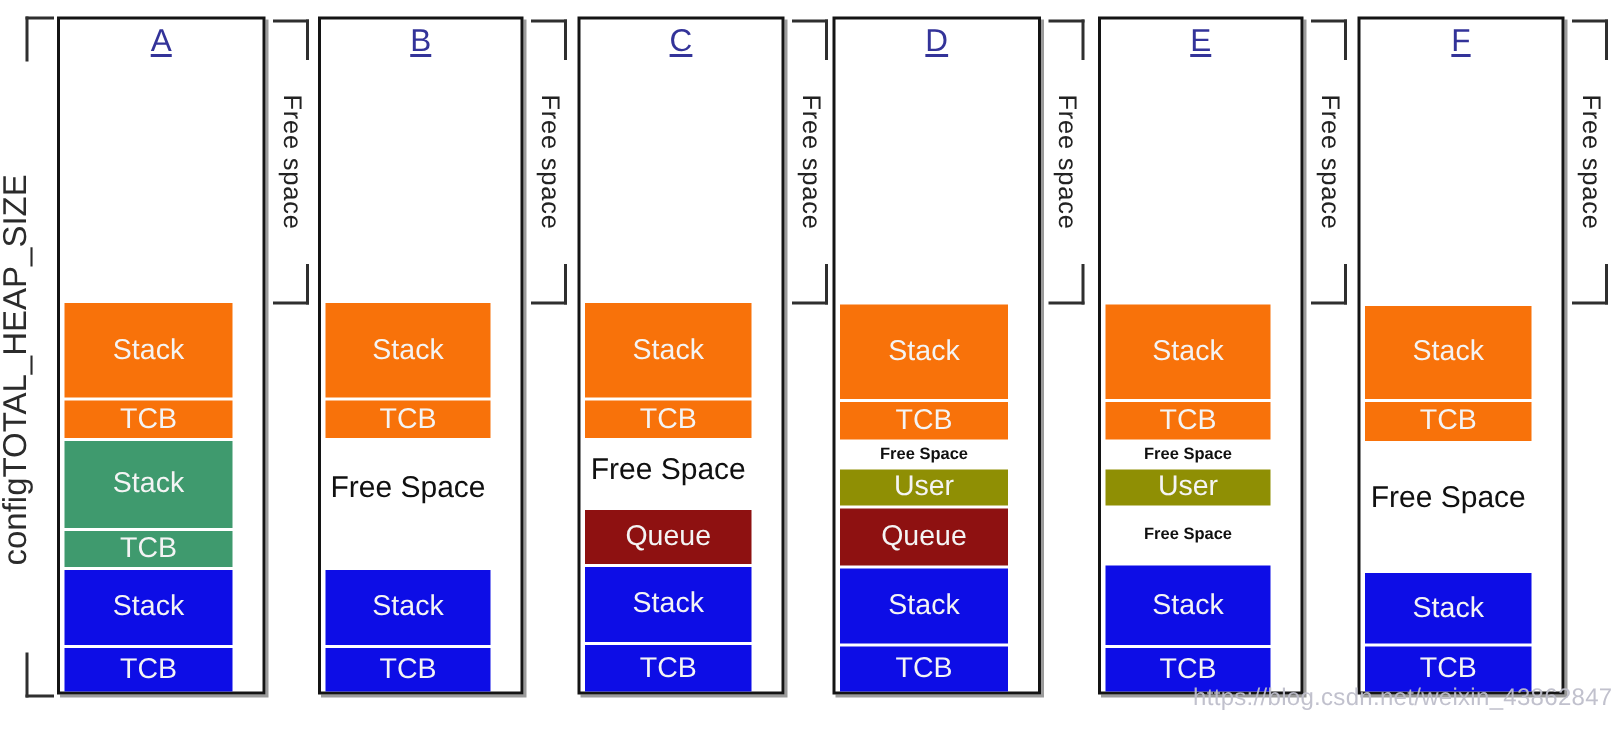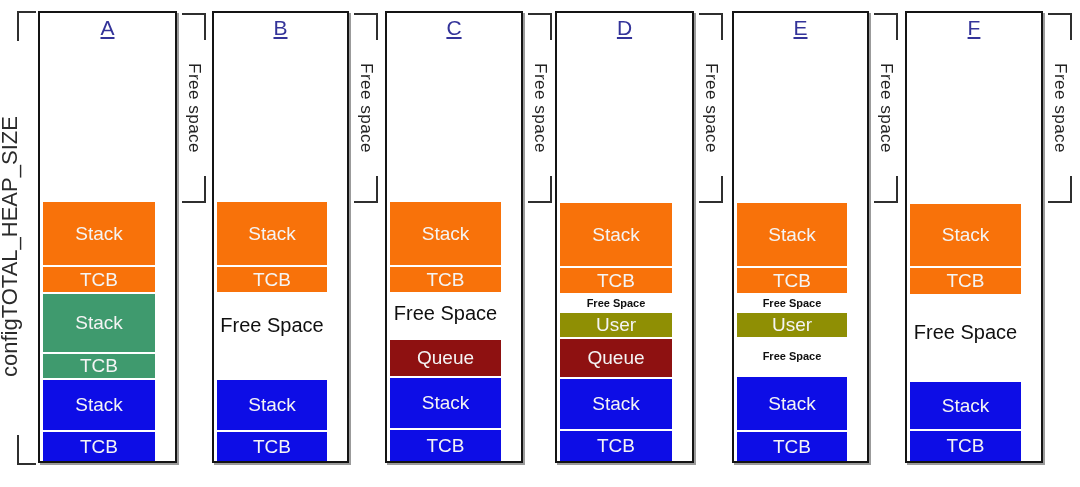--- a/index.html
+++ b/index.html
@@ -137,13 +137,14 @@
         <div class="block free" style="top: 302px; height: 34px;">Free Space</div>
         <div class="block alloc" style="top: 369px; height: 47px; background: rgb(13, 13, 230);">Stack</div>
         <div class="block alloc" style="top: 418px; height: 30px; background: rgb(13, 13, 230);">TCB</div>
       </div>
       <div class="side-group" style="left: 1048px;">
         <div class="sb sb-top"></div>
         <div class="side-text">Free space</div>
         <div class="sb sb-bottom"></div>
       </div>
     </div>
+  <div class="watermark">https://blog.csdn.net/weixin_43862847</div>
 </div>
 
 </body></html>

